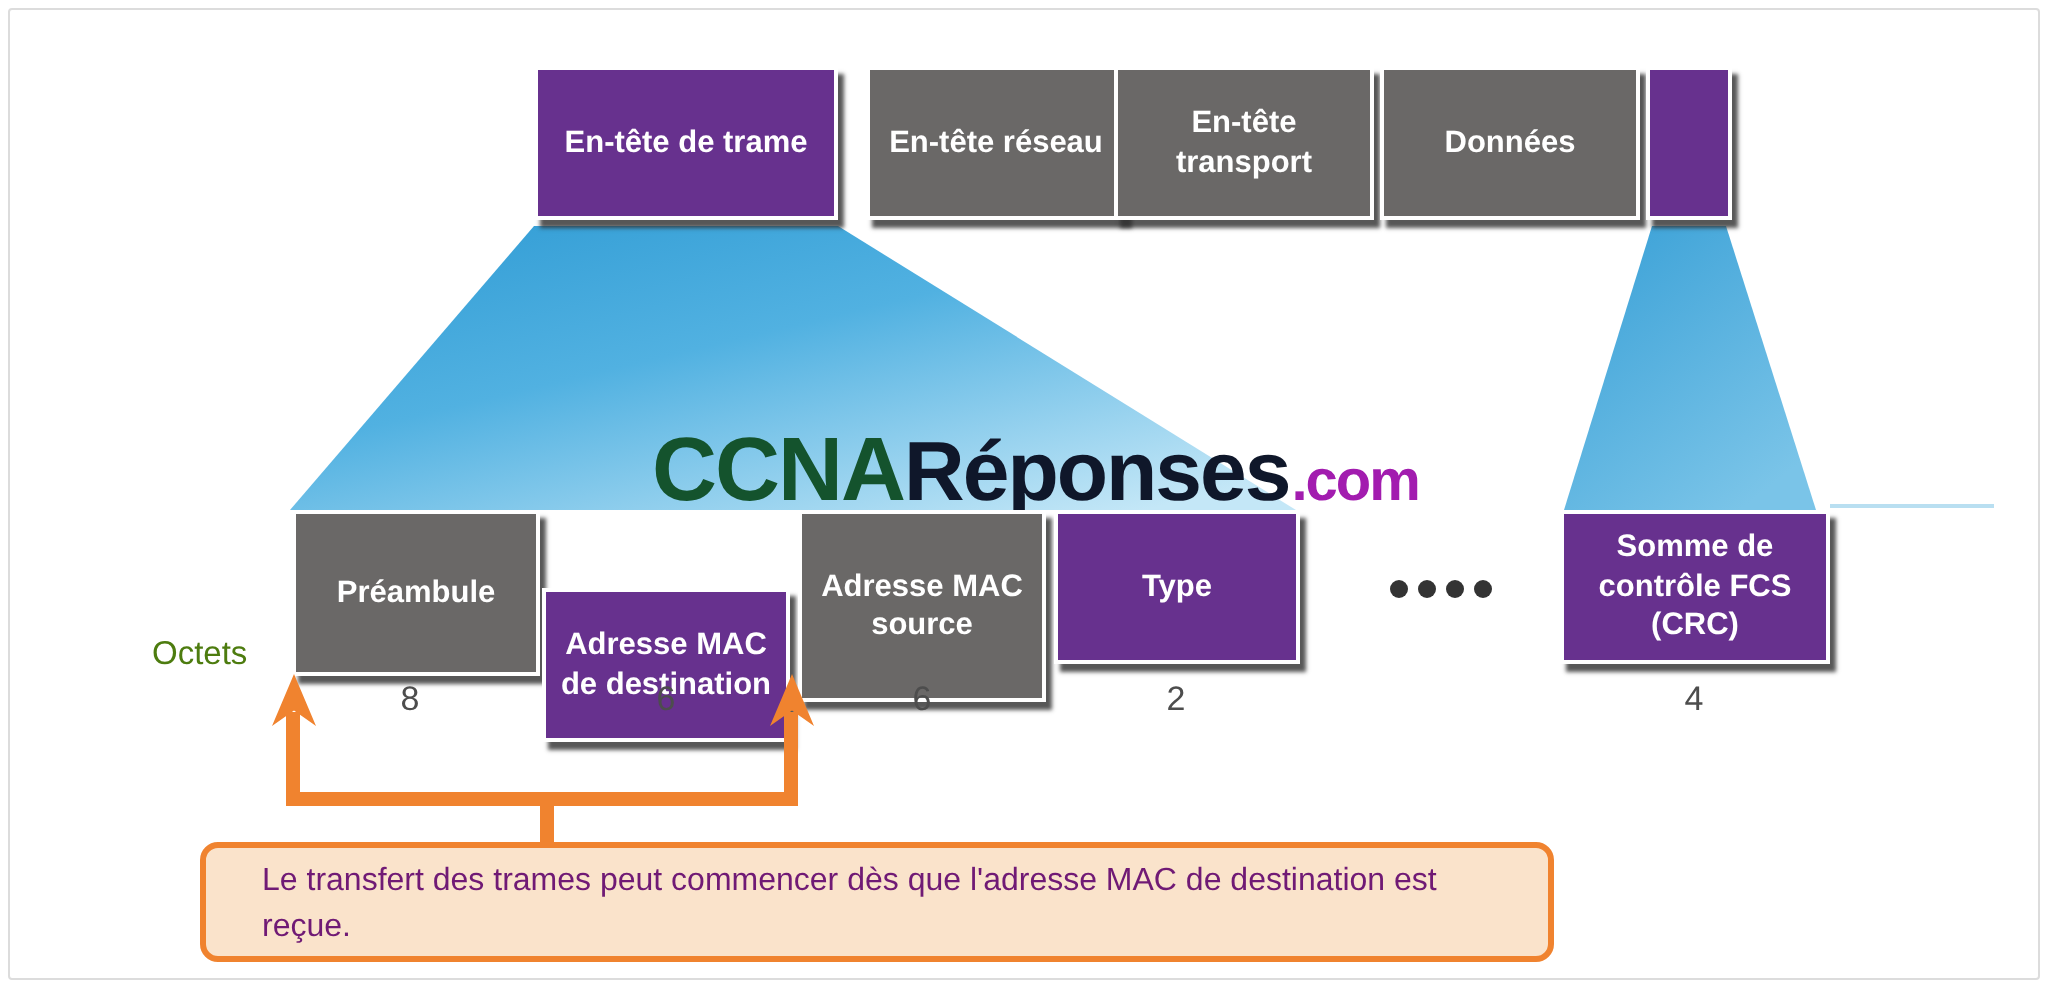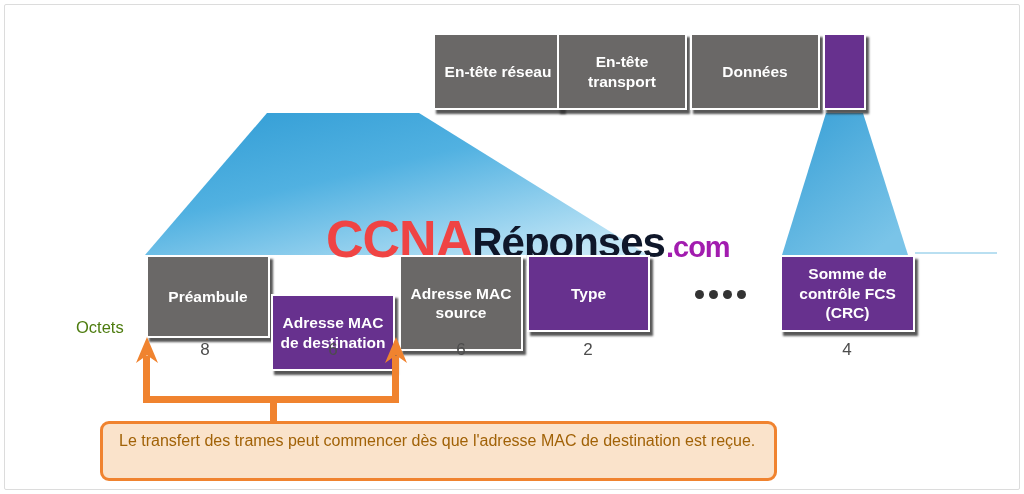--- a/index.html
+++ b/index.html
@@ -40,21 +40,21 @@
   .b-macdest{left:271px;top:255px;width:124px;height:77px;margin-top:39px;}
   .b-macsrc{left:399px;top:255px;width:124px;height:96px;}
   .b-type{left:527px;top:255px;width:123px;height:77px;}
   .b-fcs{left:780px;top:255px;width:135px;height:77px;}
 
   .watermark{
     position:absolute;left:326px;top:209px;z-index:2;
     display:flex;align-items:baseline;
     font-weight:bold;letter-spacing:-1px;white-space:nowrap;
   }
-  .wm-ccna{font-size:52px;color:#ef4444;}
+  .wm-ccna{font-size:45px;color:#14532d;}
   .wm-reponses{font-size:42px;color:#0f172a;}
   .wm-com{font-size:29px;color:#a21caf;margin-left:1px;}
 
   .dots{
     position:absolute;left:695px;top:290px;z-index:3;
     display:flex;gap:5px;align-items:center;
   }
   .dot{width:9px;height:9px;border-radius:50%;background:#333333;}
 
   .octets-label{
@@ -85,22 +85,22 @@
   .vl-1{left:143px;top:356px;width:7px;height:47px;}
   .vl-2{left:392px;top:356px;width:7px;height:47px;}
   .hbar{left:143px;top:396px;width:256px;height:7px;}
   .stem{left:270px;top:403px;width:7px;height:20px;}
 
   .callout{
     position:absolute;left:100px;top:421px;width:677px;height:60px;
     box-sizing:border-box;
     background:#FAE3CB;
     border:3px solid #F0832F;border-radius:9px;
-    padding:5px 16px;
-    font-size:16px;color:#a16207;line-height:1.45;
+    padding:5px 28px;
+    font-size:16px;color:#701a75;line-height:1.45;
     z-index:4;
   }
 </style>
 </head>
 <body>
 
 <div class="canvas">
 
   <div class="frame-border"></div>
 
@@ -121,20 +121,21 @@
   </svg>
 
   <div class="faint-line"></div>
 
   <div class="watermark">
     <span class="wm-ccna">CCNA</span>
       <span class="wm-reponses">Réponses</span>
       <span class="wm-com">.com</span>
   </div>
 
+  <div class="box purple b-trame">En-tête de trame</div>
   <div class="box gray b-reseau">En-tête réseau</div>
   <div class="box gray b-transport">En-tête transport</div>
   <div class="box gray b-donnees">Données</div>
   <div class="box purple b-small"></div>
 
   <div class="box gray b-preambule">Préambule</div>
   <div class="box purple b-macdest">Adresse MAC de destination</div>
   <div class="box gray b-macsrc">Adresse MAC source</div>
   <div class="box purple b-fcs">Somme de contrôle FCS (CRC)</div>
   <div class="box purple b-type">Type</div>

